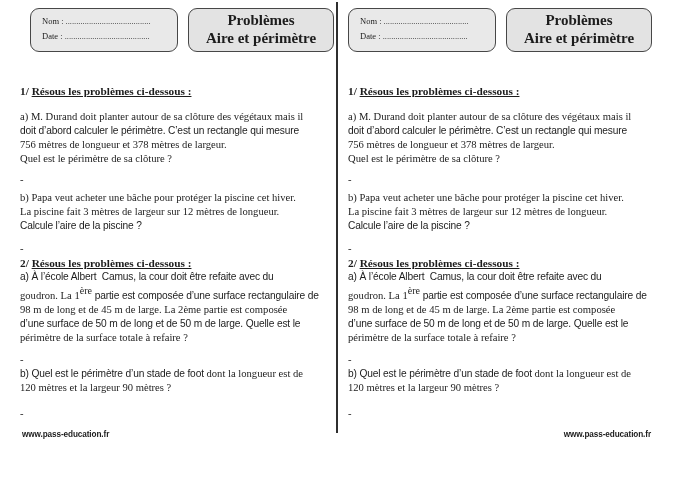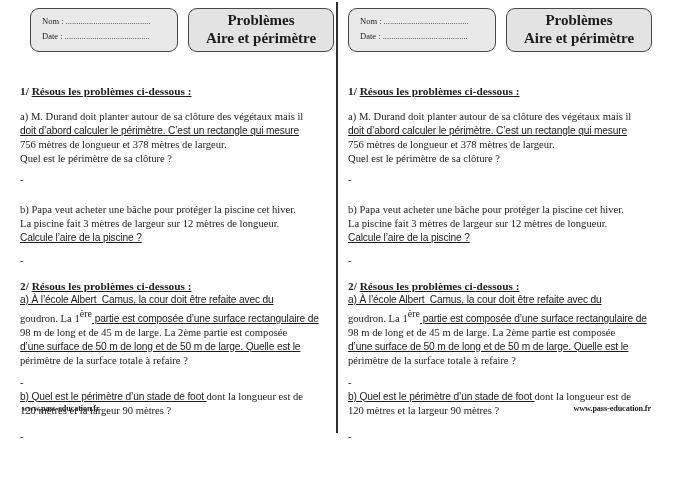--- a/index.html
+++ b/index.html
@@ -15,32 +15,32 @@
   .box{box-sizing:border-box;background:#e9e9e9;border:1.3px solid #474747;}
   .id-box{width:148px;height:44px;border-radius:9px;padding:5px 0 0 11px;
           font-size:8.5px;line-height:15px;}
   .id-line{white-space:pre;}
   .title-box{width:146px;height:44px;border-radius:9px;border-width:1.7px;background:#e3e3e3;
              text-align:center;font-weight:bold;font-size:15px;line-height:17.5px;padding-top:3px;}
   .heading{font-weight:bold;font-size:11.3px;line-height:14px;white-space:pre;}
   .htext{text-decoration:underline;}
   .line{white-space:pre;font-size:10.6px;line-height:14px;}
   .f-serif{font-family:"Liberation Serif",serif;text-align:center;}
-  .f-sans{font-family:"Liberation Sans",sans-serif;font-size:10.2px;letter-spacing:-0.15px;text-decoration:underline;}
+  .f-sans{font-family:"Liberation Sans",sans-serif;font-size:10.2px;letter-spacing:-0.15px;}
   .sup{vertical-align:super;font-size:10px;}
   .dash{font-size:10.6px;line-height:14px;}
   .sec-0 .heading{margin-top:32px;}
   .sec-0 .para-0{margin-top:12px;}
   .sec-0 .dash-1{margin-top:7px;}
-  .sec-0 .para-2{margin-top:16px;}
+  .sec-0 .para-2{margin-top:4px;}
   .sec-0 .dash-3{margin-top:9px;}
-  .sec-1 .heading{margin-top:11px;}
+  .sec-1 .heading{}
   .sec-1 .dash-1{margin-top:8px;}
   .sec-1 .dash-3{margin-top:12px;}
-  .footer{position:absolute;top:404px;font-family:Liberation Serif, serif;
+  .footer{position:absolute;top:430px;font-family:Liberation Sans, sans-serif;
           font-weight:bold;font-size:8.2px;letter-spacing:-0.1px;}
   .col-left .footer{left:22px;}
   .col-right .footer{right:13px;}
 </style>
 </head>
 <body>
 
 <div class="page">
   <div class="divider"></div>
   <div class="column col-left">

